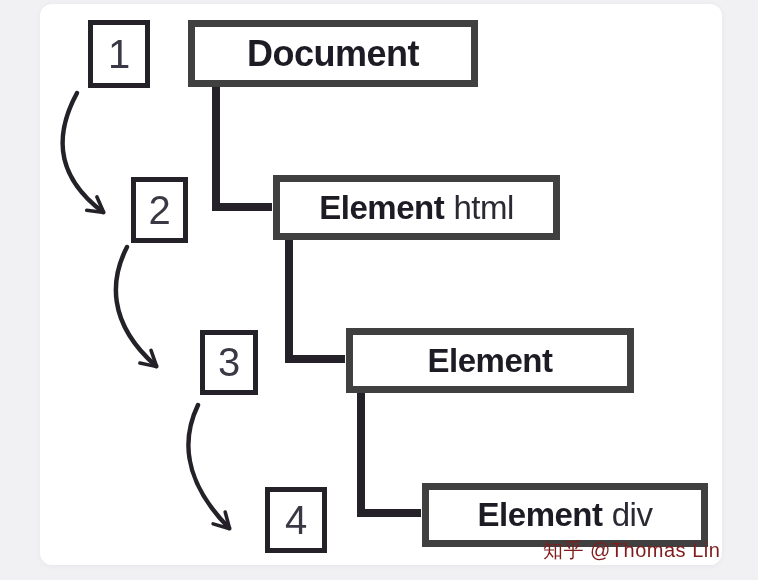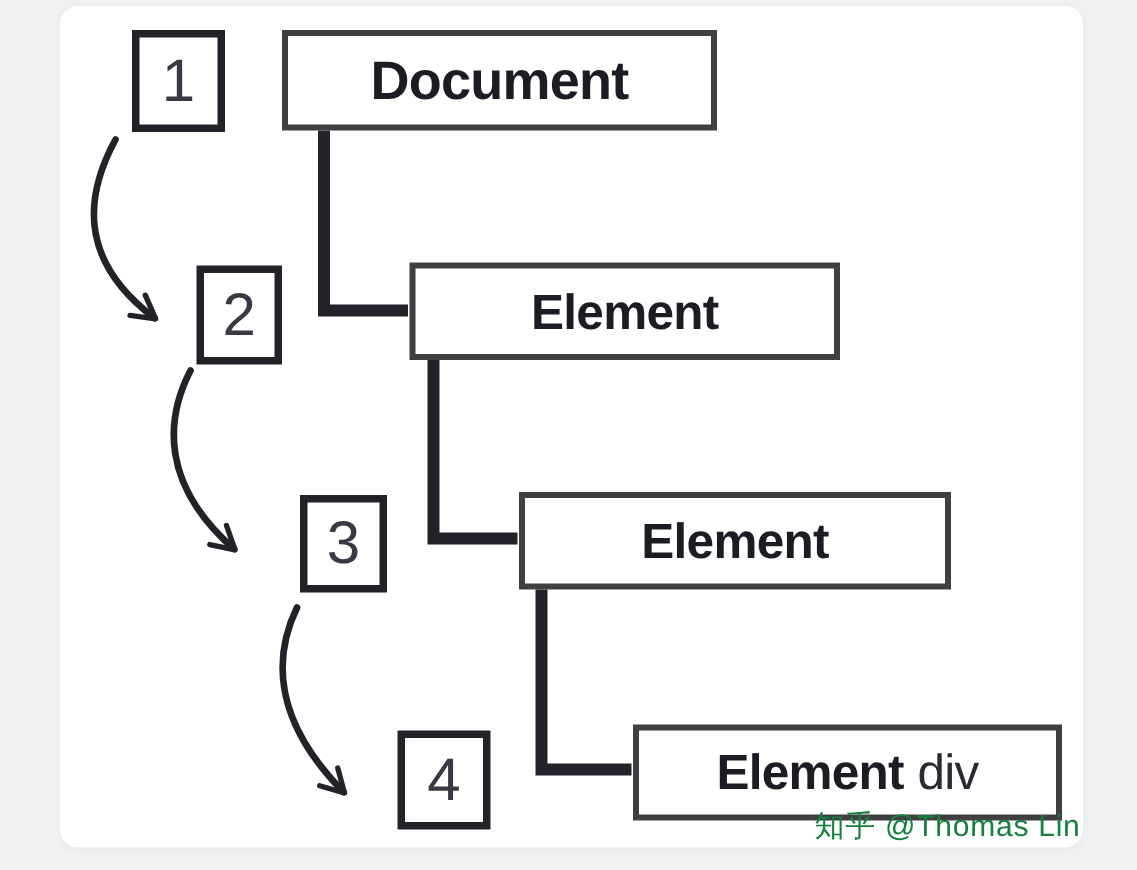--- a/index.html
+++ b/index.html
@@ -9,39 +9,39 @@
     font-family:"Liberation Sans", sans-serif;
     overflow:hidden;position:relative;
   }
   .panel{
     position:absolute;left:40px;top:4px;width:682px;height:561px;
     background:#ffffff;border-radius:12px;
     box-shadow:0 1px 6px rgba(0,0,0,0.05);
   }
   .stage{position:absolute;left:0;top:0;width:758px;height:580px;}
   .node{
-    position:absolute;background:#fff;border:4px solid #404040;
+    position:absolute;background:#fff;border:7px solid #404040;
     display:flex;align-items:center;justify-content:center;
     box-sizing:border-box;white-space:nowrap;
     color:#1d1b24;font-size:33px;letter-spacing:-0.5px;
   }
   .node .bold{font-weight:bold;}
   .node .tag{font-weight:normal;color:#2b2933;}
   .node .tag:not(:empty){margin-left:0.28em;}
   .numbox{
     position:absolute;background:#fff;border:5px solid #242128;
     display:flex;align-items:center;justify-content:center;
     box-sizing:border-box;
     color:#3b3845;font-size:40px;font-weight:400;
   }
   .doc-node{font-size:36px;}
   svg.lines{position:absolute;left:0;top:0;}
   .watermark{
     position:absolute;left:543px;top:537px;width:210px;
-    color:#15803d;font-size:20px;letter-spacing:0.5px;
+    color:#7f1d1d;font-size:20px;letter-spacing:0.5px;
     text-align:left;z-index:5;
   }
 </style>
 </head>
 <body>
 
 <div class="panel"></div>
 
 <div class="stage">
 
@@ -74,20 +74,21 @@
     <span>4</span>
   </div>
 
   <div class="node doc-node" style="left:188px;top:20px;width:290px;height:67px;">
     <span class="bold">Document</span>
       <span class="tag"></span>
   </div>
 
   <div class="node" style="left:273px;top:175px;width:287px;height:65px;">
     <span class="bold">Element</span>
+      <span class="tag">html</span>
   </div>
 
   <div class="node" style="left:346px;top:328px;width:288px;height:65px;">
     <span class="bold">Element</span>
   </div>
 
   <div class="node" style="left:422px;top:483px;width:286px;height:64px;">
     <span class="bold">Element</span>
       <span class="tag">div</span>
   </div>

